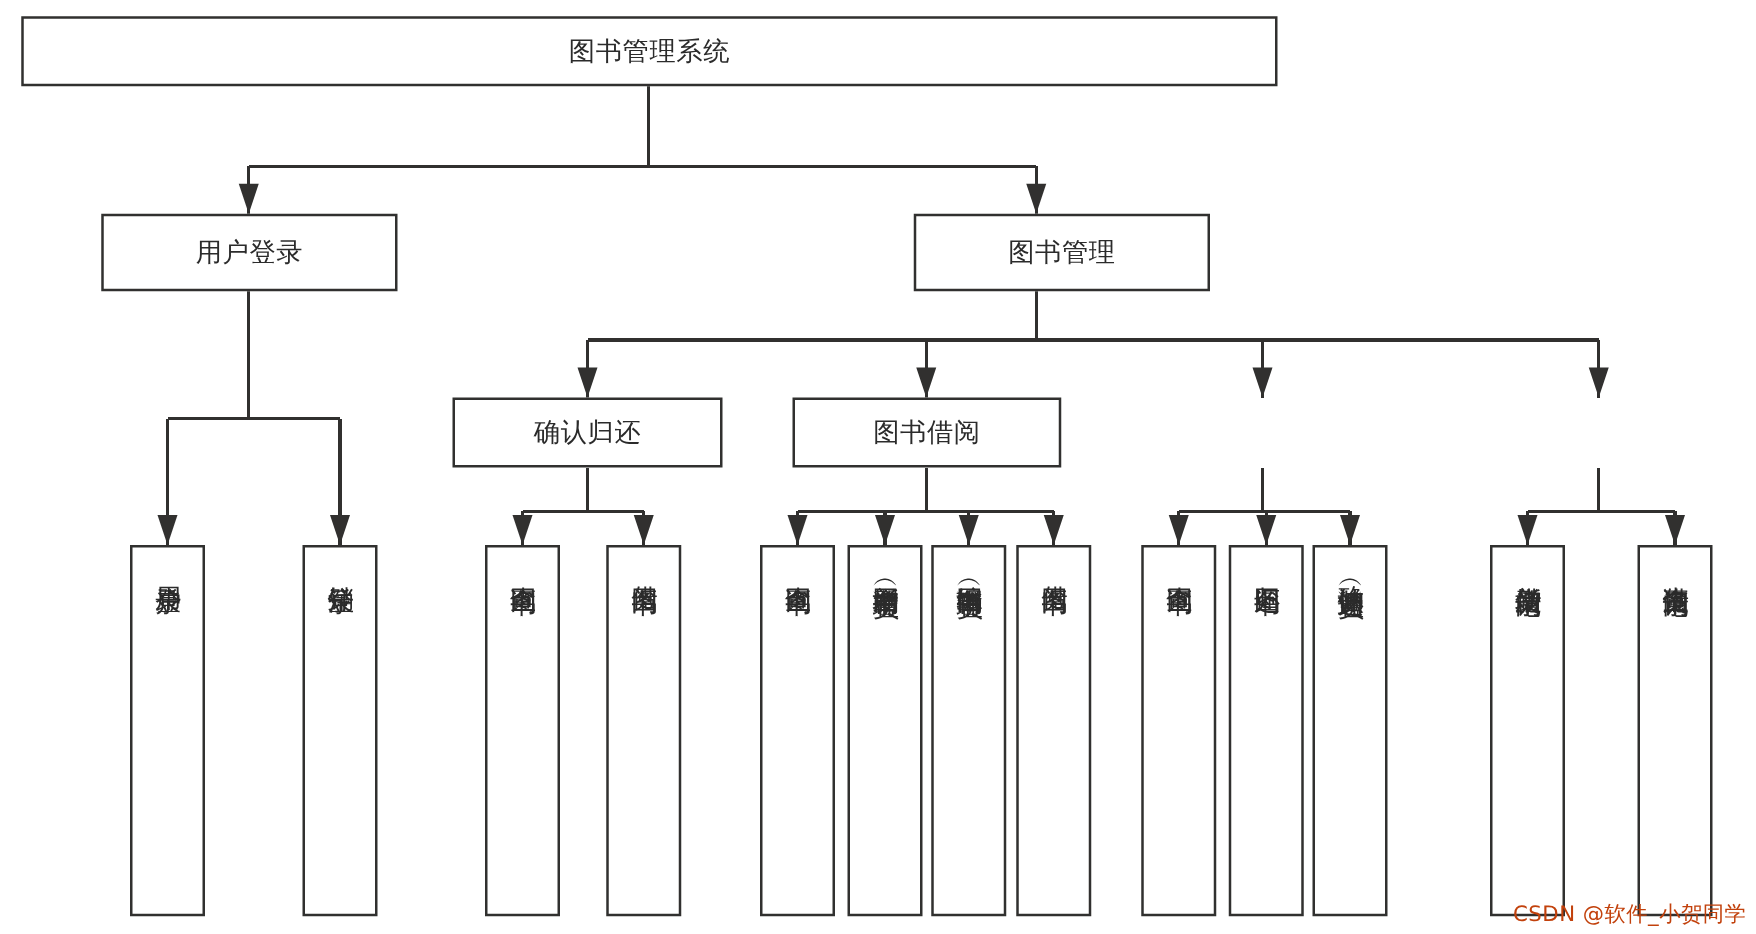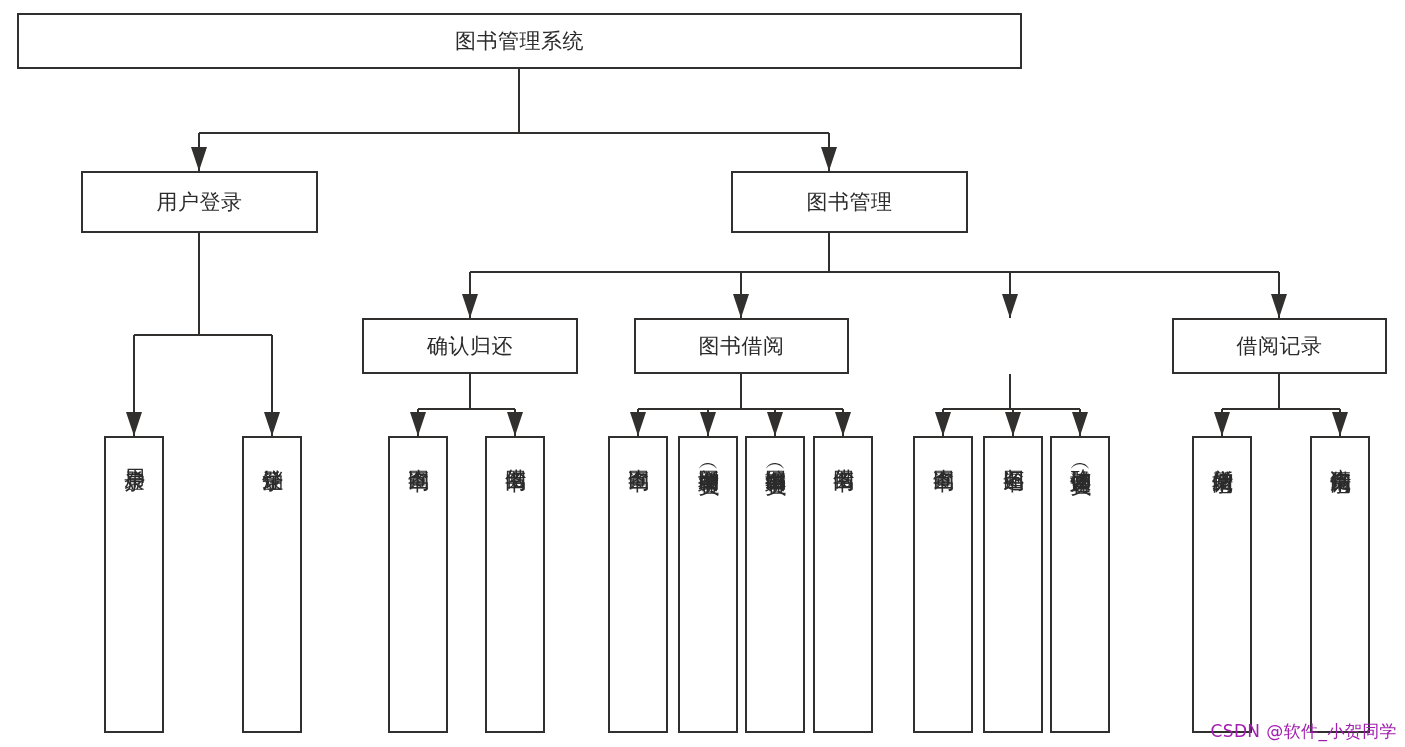--- a/index.html
+++ b/index.html
@@ -58,21 +58,21 @@
     white-space: normal;
   }
   .leaf.tall-text .node-label {
     max-height: 278px;
   }
   #watermark {
     position: absolute;
     right: 8px;
     bottom: 4px;
     font-size: 17px;
-    color: #a21caf;
+    color: #c2410c;
     letter-spacing: 0.4px;
     white-space: nowrap;
     pointer-events: none;
   }
 </style>
 </head>
 <body>
 
 <div id="canvas">
 
@@ -141,23 +141,20 @@
   <div class="node level-2" style="left: 711px; top: 171px; width: 237px; height: 62px; margin-left: 20px;">
     <span class="node-label">图书管理</span>
   </div>
 
   <div class="node level-3" style="left: 362px; top: 318px; width: 216px; height: 56px;">
     <span class="node-label">确认归还</span>
   </div>
   <div class="node level-3" style="left: 634px; top: 318px; width: 215px; height: 56px;">
     <span class="node-label">图书借阅</span>
   </div>
-  <div class="node level-3" style="left: 1172px; top: 318px; width: 215px; height: 56px;">
-    <span class="node-label">借阅记录</span>
-  </div>
 
   <div class="node leaf" style="left: 104px; top: 436px; width: 60px; height: 297px;">
     <span class="node-label">用户登录</span>
   </div>
   <div class="node leaf" style="left: 242px; top: 436px; width: 60px; height: 297px;">
     <span class="node-label">注销登录</span>
   </div>
   <div class="node leaf" style="left: 388px; top: 436px; width: 60px; height: 297px;">
     <span class="node-label">查询图书</span>
   </div>

